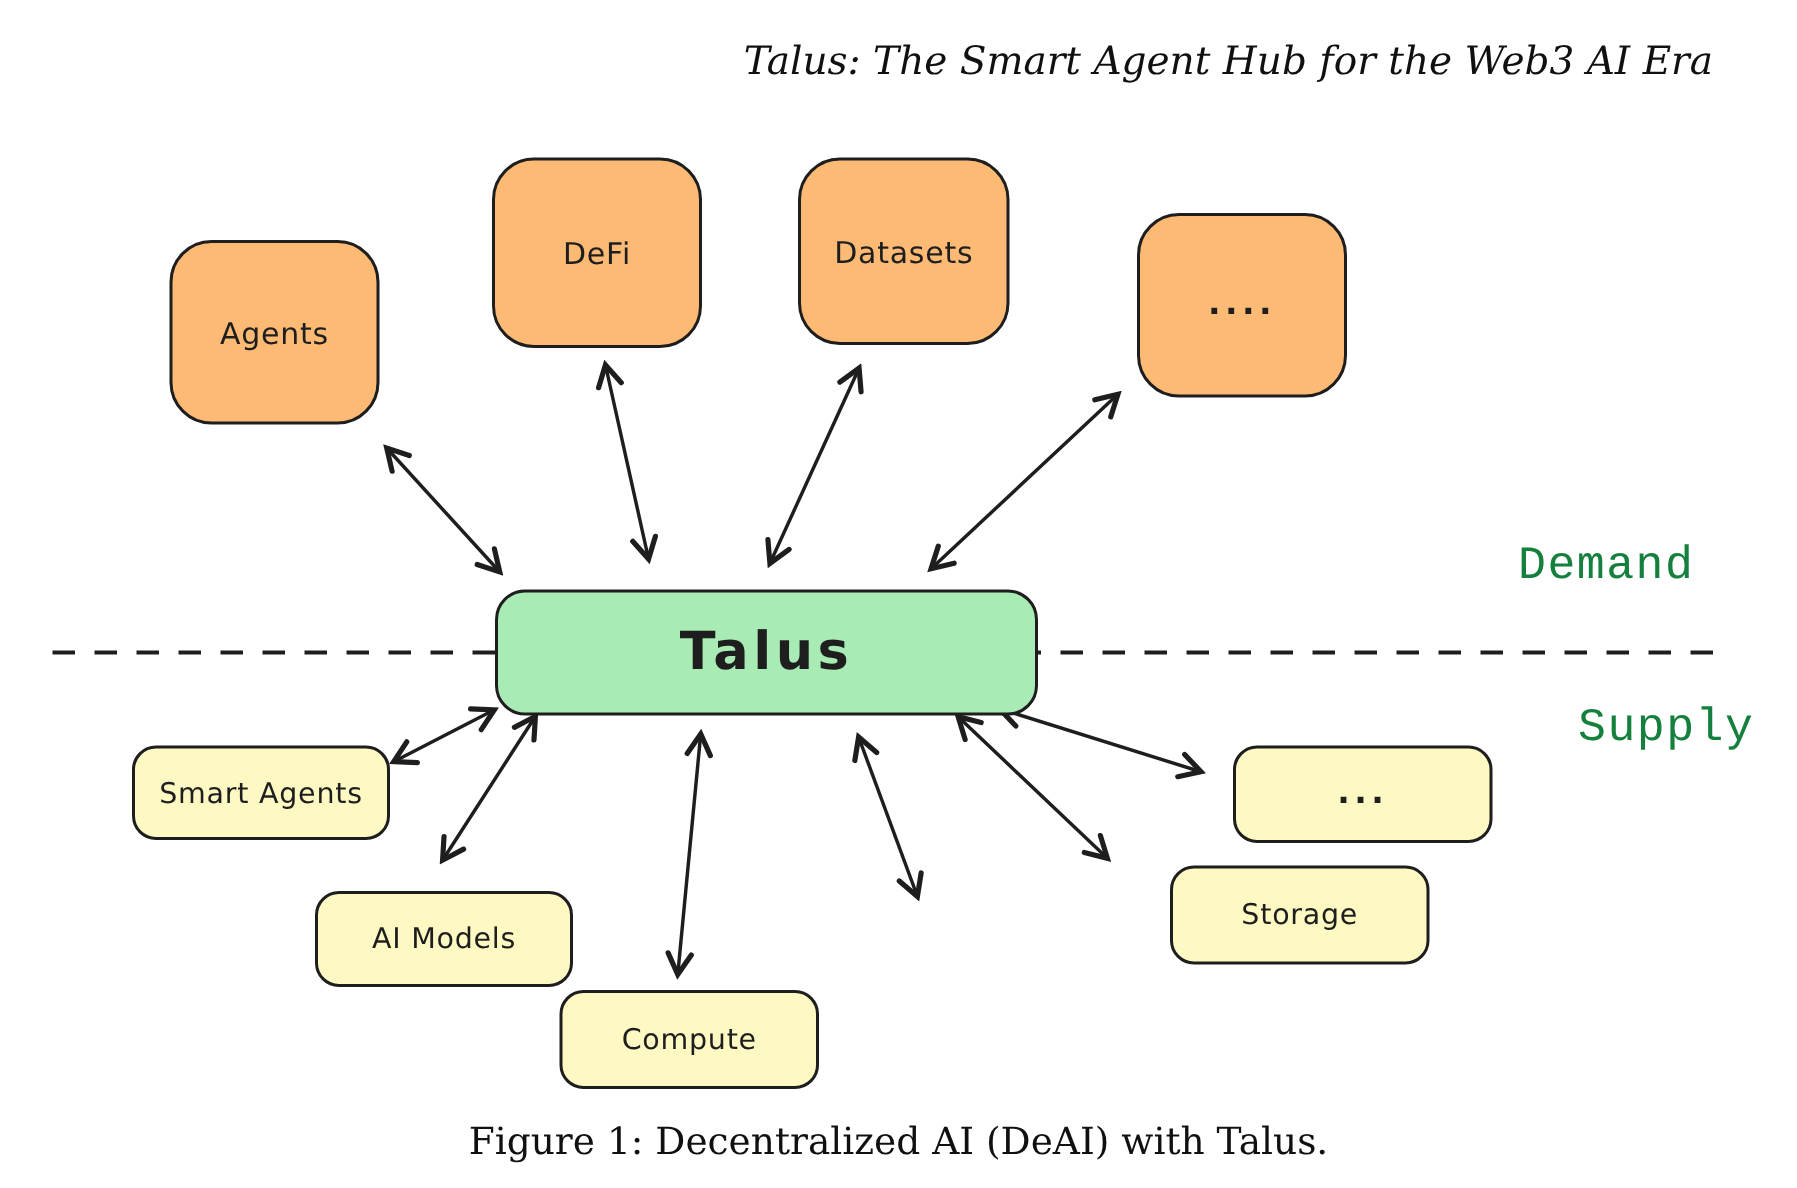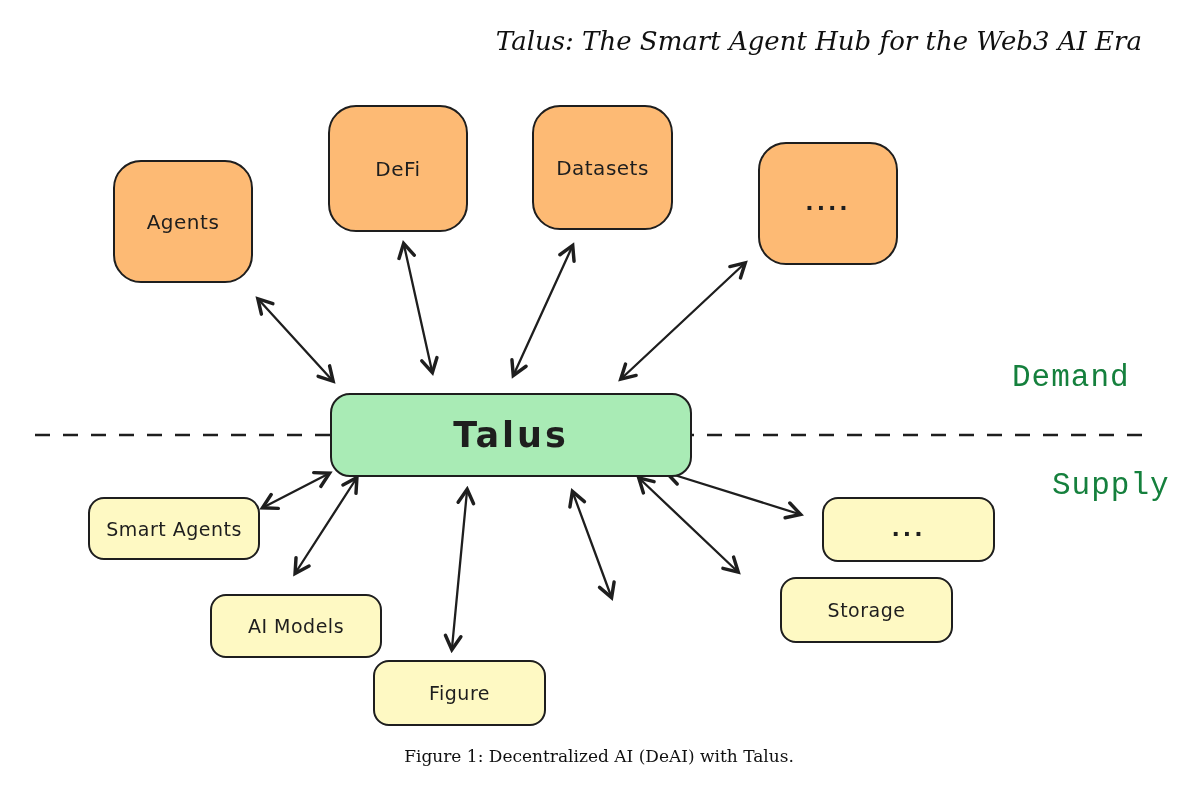--- a/index.html
+++ b/index.html
@@ -2,21 +2,21 @@
 <html><head>
 <meta charset="utf-8">
 <style>
   html,body{margin:0;padding:0;background:#ffffff;}
   .page{position:relative;width:1180px;height:792px;background:#ffffff;overflow:hidden;
         font-family:"DejaVu Sans",sans-serif;color:#1e1e1e;}
   .running-title{position:absolute;top:26px;right:38px;width:900px;text-align:right;
         font-family:"DejaVu Serif","Liberation Serif",serif;font-style:italic;
         font-size:26px;color:#101010;}
   .caption{position:absolute;top:746px;left:0;width:1198px;text-align:center;
-        font-family:"DejaVu Serif","Liberation Serif",serif;font-size:17px;color:#101010;}
+        font-family:"DejaVu Serif","Liberation Serif",serif;font-size:25px;color:#101010;}
   .layer{position:absolute;left:0;top:0;width:1198px;height:792px;}
   svg.layer{z-index:1;}
   .nodes{z-index:2;}
   .node{position:absolute;box-sizing:border-box;border:2.5px solid #1e1e1e;
         display:flex;align-items:center;justify-content:center;text-align:center;
         font-size:20px;letter-spacing:0.5px;}
   .demand-node{background:#fdba74;border-radius:28px;justify-content:center;}
   .supply-node{background:#fef9c3;border-radius:16px;font-size:19px;}
   .center-node{background:#a9ebb5;border-radius:20px;font-size:35px;letter-spacing:3px;}
   .dots{font-weight:bold;font-size:22px;letter-spacing:3px;line-height:0.4;}
@@ -88,21 +88,21 @@
       <span>Talus</span>
     </div>
 
     <div class="node supply-node n-smart-agents">
       <span>Smart Agents</span>
     </div>
     <div class="node supply-node n-ai-models">
       <span>AI Models</span>
     </div>
     <div class="node supply-node n-compute">
-      <span>Figure</span>
+      <span>Compute</span>
     </div>
     <div class="node supply-node n-storage">
       <span>Storage</span>
     </div>
     <div class="node supply-node n-dots3">
       <span class="dots">...</span>
     </div>
   </div>
 
   <div class="side-label demand-label">Demand</div>

